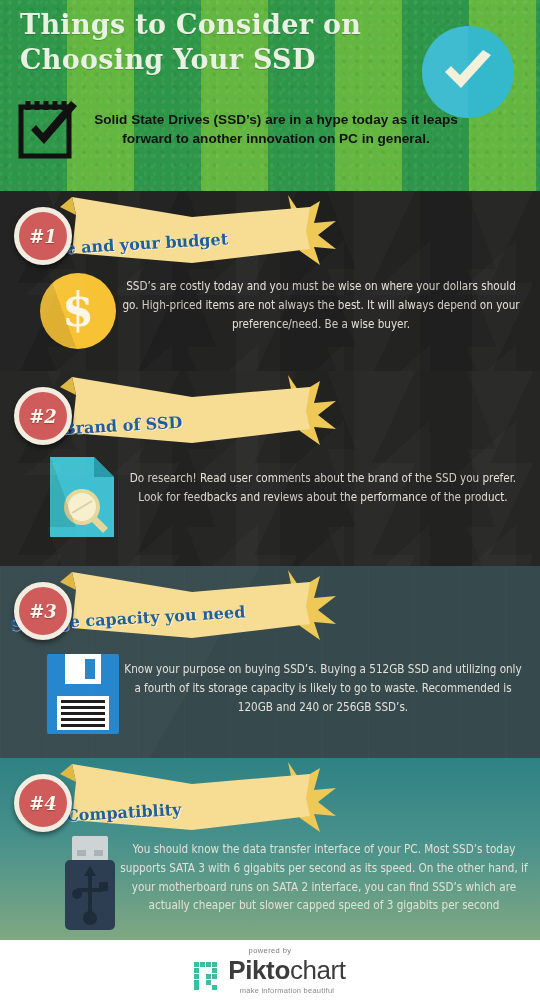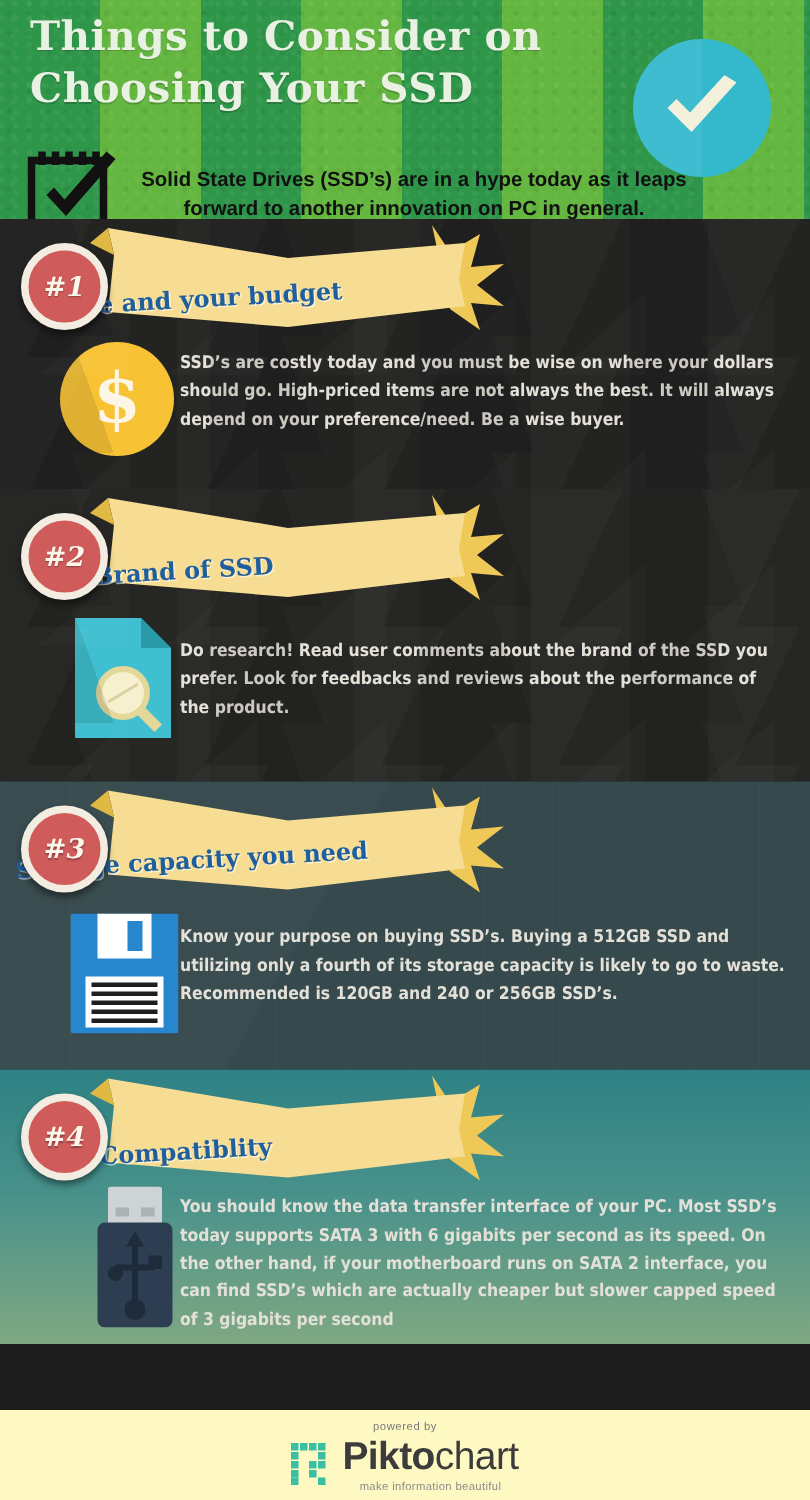--- a/index.html
+++ b/index.html
@@ -7,21 +7,21 @@
   body {
     font-family: "Liberation Sans", sans-serif;
     background:#1d1d1d;
     overflow:hidden;
   }
   .page { position:relative; width:540px; height:1000px; overflow:hidden; }
 
   
   .header {
     position:relative;
-    height:146px;
+    height:191px;
     background:
       repeating-linear-gradient(90deg,
         #2e9649 0px, #2e9649 67px,
         #63b63f 67px, #63b63f 134px);
     overflow:hidden;
   }
   .header::after {
     content:"";
     position:absolute; inset:0;
     background-image:
@@ -136,43 +136,44 @@
   
   .r1 .ribbon-text span { margin-left:29px; margin-top:4px; }
   .r2 .ribbon-text span { margin-left:62px; margin-top:6px; }
   .r3 .ribbon-text span { margin-left:10px;  margin-top:2px; }
   .r4 .ribbon-text span { margin-left:66px; margin-top:6px; }
 
   
   .body-row { position:absolute; left:0; width:540px; }
   .body-text {
     font-family:"DejaVu Sans Condensed","Liberation Sans",sans-serif;
-    font-weight:700;
+    font-weight:400;
     font-size:11.6px;
     line-height:1.62;
     color:#e3e0d8;
+    text-align:center;
   }
   .icon-slot { position:absolute; }
 
   
   .coin {
     width:76px; height:76px; border-radius:50%;
     background:#f7c335;
     display:flex; align-items:center; justify-content:center;
   }
   .coin b {
     font-family:"DejaVu Serif", serif;
     font-weight:700; font-size:46px; color:#fdf6e6;
     line-height:1; margin-top:-3px;
   }
 
   
   .footer {
     position:absolute; left:0; bottom:0; width:540px; height:60px;
-    background:#fef9c3;
+    background:#ffffff;
     display:flex; flex-direction:column; align-items:center; justify-content:center;
   }
   .powered {
     font-family:"Liberation Sans", sans-serif;
     font-size:7.5px; color:#7b7b7b; letter-spacing:.4px;
     margin-bottom:2px;
   }
   .brandrow { display:flex; align-items:center; }
   .brand-mark { width:28px; height:28px; margin-right:6px; }
   .brandtext { display:flex; flex-direction:column; }

